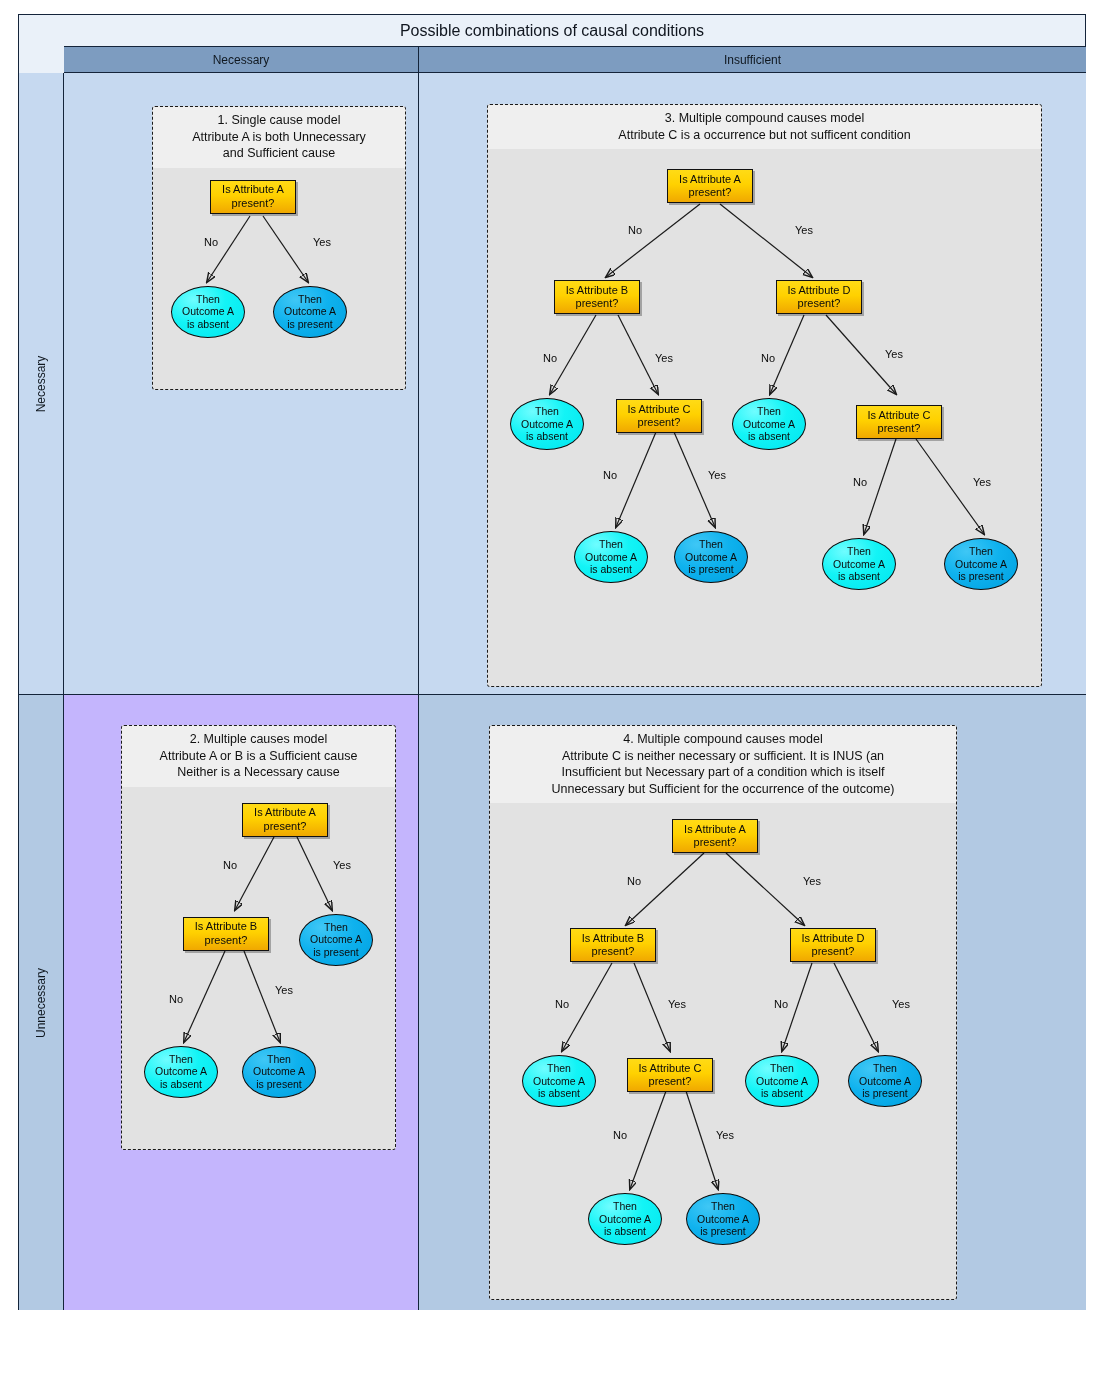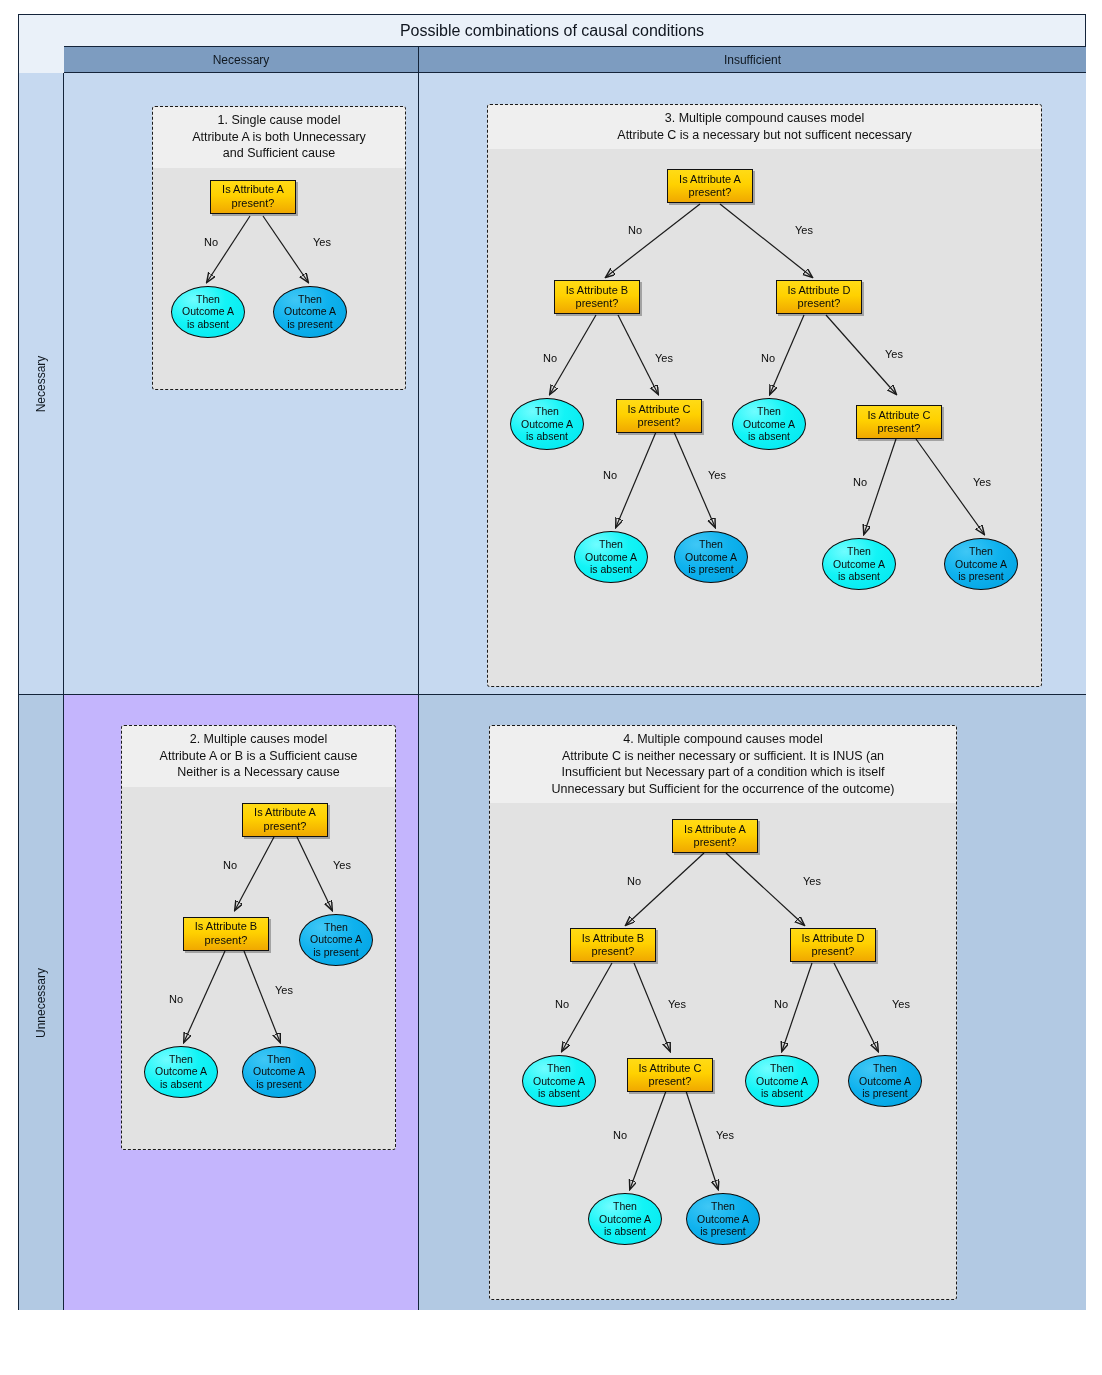--- a/index.html
+++ b/index.html
@@ -134,21 +134,21 @@
 is present</span>
           </div>
         </div>
       </div>
     </div>
 
     <div class="quad q-nec-ins">
       <div class="panel" id="panel3">
         <div class="phead">
           <div>3. Multiple compound causes model</div>
-          <div>Attribute C is a necessary but not sufficent necessary</div>
+          <div>Attribute C is a occurrence but not sufficent condition</div>
         </div>
         <div class="pbody" style="height:540px">
           <svg class="edges" width="555" height="540">
             <defs>
               <marker id="ah3" markerWidth="9" markerHeight="9" refX="7.4" refY="3.2" orient="auto">
                 <path d="M0,0 L8,3.2 L0,6.4 z" fill="#1a1a1a" stroke="none"></path>
               </marker>
             </defs>
 
             <line x1="212" y1="55" x2="118" y2="128" marker-end="url(#ah3)"></line>

